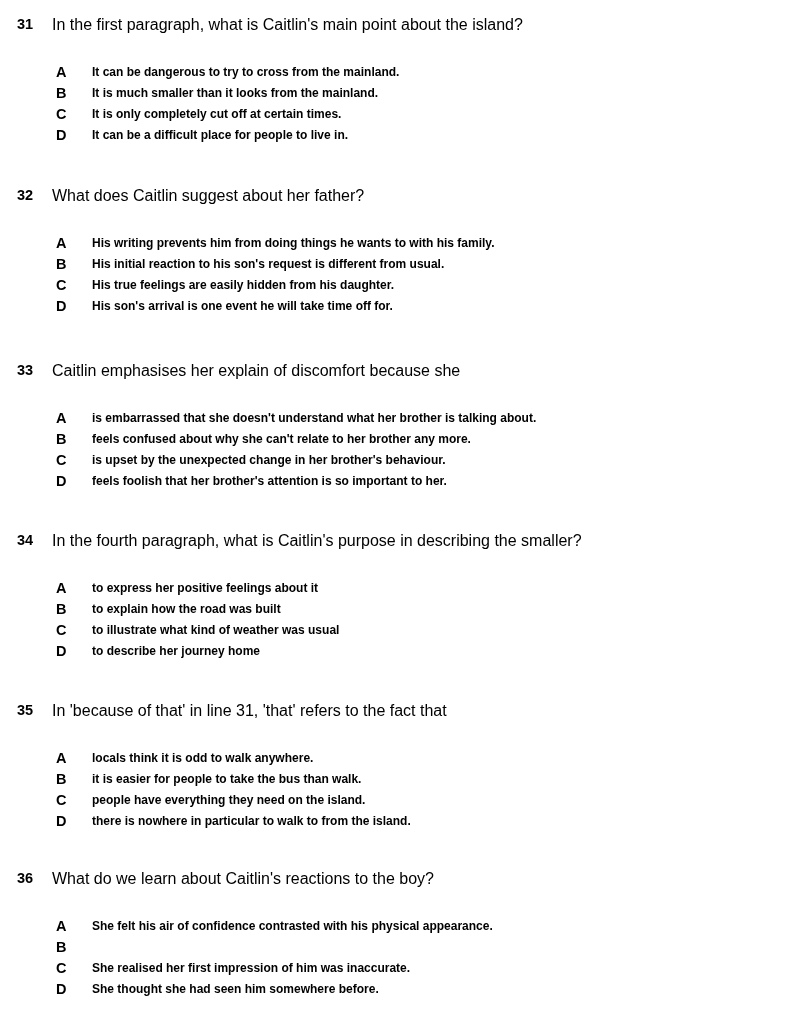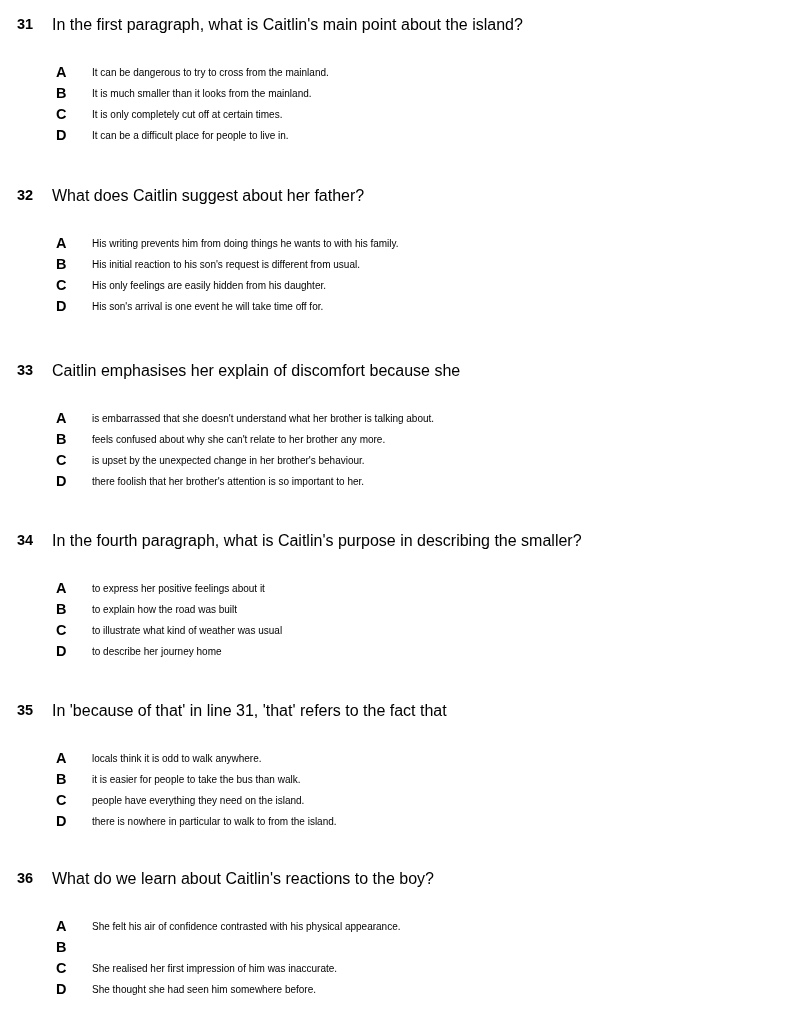--- a/index.html
+++ b/index.html
@@ -76,22 +76,22 @@
     font-size: 14.5px;
     font-weight: bold;
     line-height: 21px;
   }
 
   .opt-text {
     position: absolute;
     left: 92px;
     top: 0;
     right: 16px;
-    font-size: 10px;
-    font-weight: normal;
+    font-size: 12px;
+    font-weight: bold;
     line-height: 21px;
     white-space: nowrap;
   }
 </style>
 </head>
 <body>
 
 <div id="exam-sheet">
 
   <div class="question-block" style="top:14px">
@@ -128,21 +128,21 @@
       <div class="option-row">
         <span class="opt-letter">A</span>
         <span class="opt-text">His writing prevents him from doing things he wants to with his family.</span>
       </div>
       <div class="option-row">
         <span class="opt-letter">B</span>
         <span class="opt-text">His initial reaction to his son's request is different from usual.</span>
       </div>
       <div class="option-row">
         <span class="opt-letter">C</span>
-        <span class="opt-text">His only feelings are easily hidden from his daughter.</span>
+        <span class="opt-text">His true feelings are easily hidden from his daughter.</span>
       </div>
       <div class="option-row">
         <span class="opt-letter">D</span>
         <span class="opt-text">His son's arrival is one event he will take time off for.</span>
       </div>
     </div>
   </div>
 
   <div class="question-block" style="top:360px">
     <div class="question-head">
@@ -157,21 +157,21 @@
       <div class="option-row">
         <span class="opt-letter">B</span>
         <span class="opt-text">feels confused about why she can't relate to her brother any more.</span>
       </div>
       <div class="option-row">
         <span class="opt-letter">C</span>
         <span class="opt-text">is upset by the unexpected change in her brother's behaviour.</span>
       </div>
       <div class="option-row">
         <span class="opt-letter">D</span>
-        <span class="opt-text">there foolish that her brother's attention is so important to her.</span>
+        <span class="opt-text">feels foolish that her brother's attention is so important to her.</span>
       </div>
     </div>
   </div>
 
   <div class="question-block" style="top:530px">
     <div class="question-head">
       <span class="q-number">34</span>
       <span class="q-text">In the fourth paragraph, what is Caitlin's purpose in describing the smaller?</span>
     </div>
     <div class="options">

